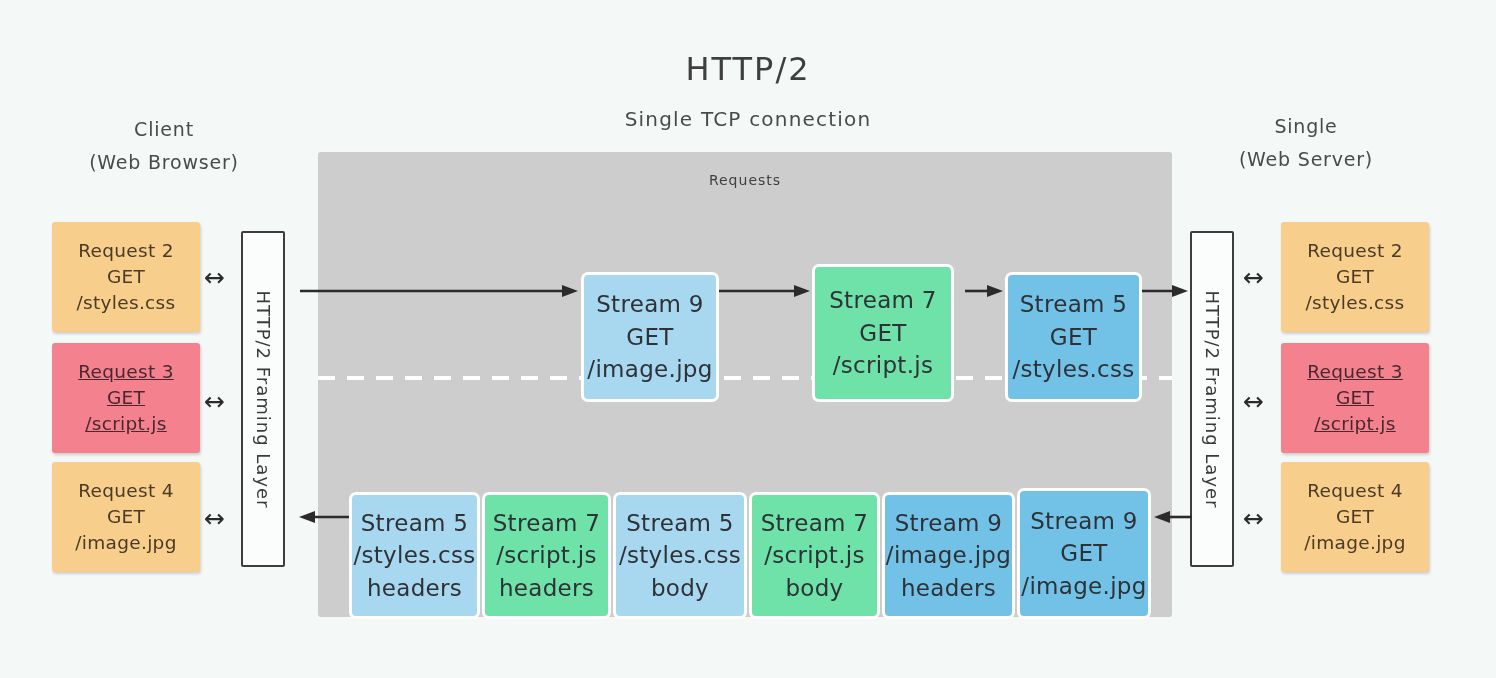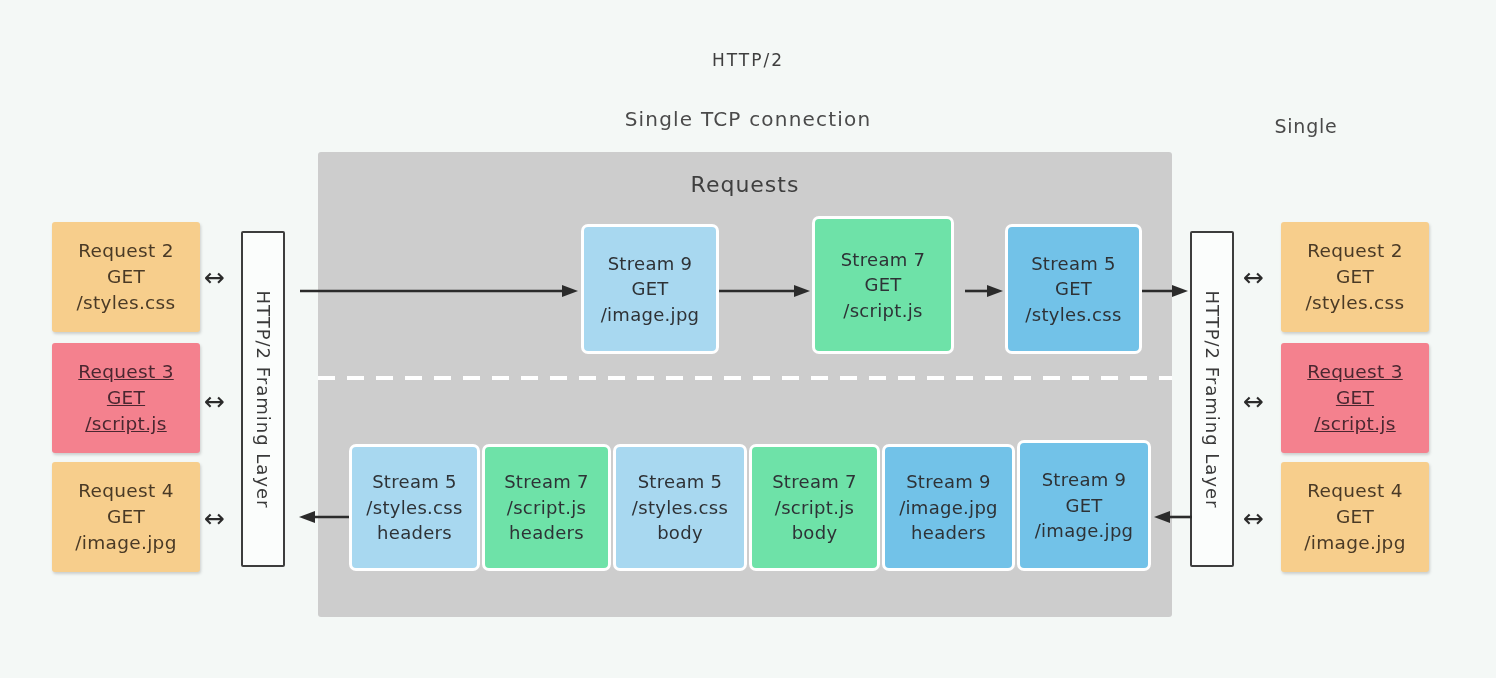--- a/index.html
+++ b/index.html
@@ -13,21 +13,21 @@
     position: relative;
     width: 1496px; height: 678px;
     background: #f4f8f6;
   }
 
   
   .hand { font-family: "DejaVu Sans", sans-serif; color: #3a3a3a; letter-spacing: .3px; }
 
   .title {
     position: absolute; left: 0; top: 50px; width: 1496px;
-    text-align: center; font-size: 17px; color: #3f3f3f; letter-spacing: 2px;
+    text-align: center; font-size: 32px; color: #3f3f3f; letter-spacing: 2px;
   }
   .subtitle {
     position: absolute; left: 0; top: 107px; width: 1496px;
     text-align: center; font-size: 20px; color: #4a4a4a; letter-spacing: 1.2px;
   }
 
   .endpoint-label {
     position: absolute; text-align: center; font-size: 19px; color: #4a4a4a;
     line-height: 1.75; letter-spacing: .8px;
   }
@@ -36,21 +36,21 @@
 
   
   #panel {
     position: absolute; left: 318px; top: 152px;
     width: 854px; height: 465px;
     background: #cdcdcd;
     border-radius: 3px;
   }
   .panel-heading {
     position: absolute; width: 100%; text-align: center;
-    font-size: 22px; color: #3f3f3f; letter-spacing: 1px;
+    font-size: 14px; color: #3f3f3f; letter-spacing: 1px;
   }
   #requests-heading  { top: 20px; }
   #responses-heading { top: 243px; }
 
   .divider {
     position: absolute; left: 0; top: 224px; width: 854px; height: 4px;
     background: repeating-linear-gradient(to right,
       #ffffff 0px, #ffffff 17px, rgba(255,255,255,0) 17px, rgba(255,255,255,0) 29px);
   }
 
@@ -67,24 +67,25 @@
   .note span { display: block; white-space: nowrap; }
 
   .side-note {
     width: 148px; height: 110px; font-size: 18.5px;
     box-shadow: 1px 2px 3px rgba(0,0,0,.17);
     color: #4a3a26;
   }
   .side-note.pink { color: #4a2730; text-decoration: underline; }
 
   .stream-note {
-    font-size: 18px;
+    font-size: 23px;
     border: 3px solid #ffffff;
     border-radius: 7px;
     color: #2e3236;
+    margin-top: 48px;
   }
 
   
   .framing {
     position: absolute;
     width: 44px; height: 336px;
     border: 2.5px solid #3d3d3d;
     background: #fbfdfc;
     border-radius: 2px;
     display: flex; align-items: center; justify-content: center;
@@ -106,23 +107,28 @@
   .flow-arrow svg { display: block; }
 </style>
 </head>
 <body>
 
 <div id="stage">
 
   <div class="title hand">HTTP/2</div>
   <div class="subtitle hand">Single TCP connection</div>
 
+  <div class="endpoint-label left hand">
+    <div>Client</div>
+    <div>(Web Browser)</div>
+  </div>
 
   <div class="endpoint-label right hand">
     <div>Single</div>
+    <div>(Web Server)</div>
   </div>
 
   <div id="panel">
     <div class="panel-heading hand" id="requests-heading">Requests</div>
     <div class="divider"></div>
   </div>
 
   <div id="client-notes">
       <div class="note hand side-note" style="left: 52px; top: 222px; background: rgb(247, 206, 140);">
         <span>Request 2</span>

